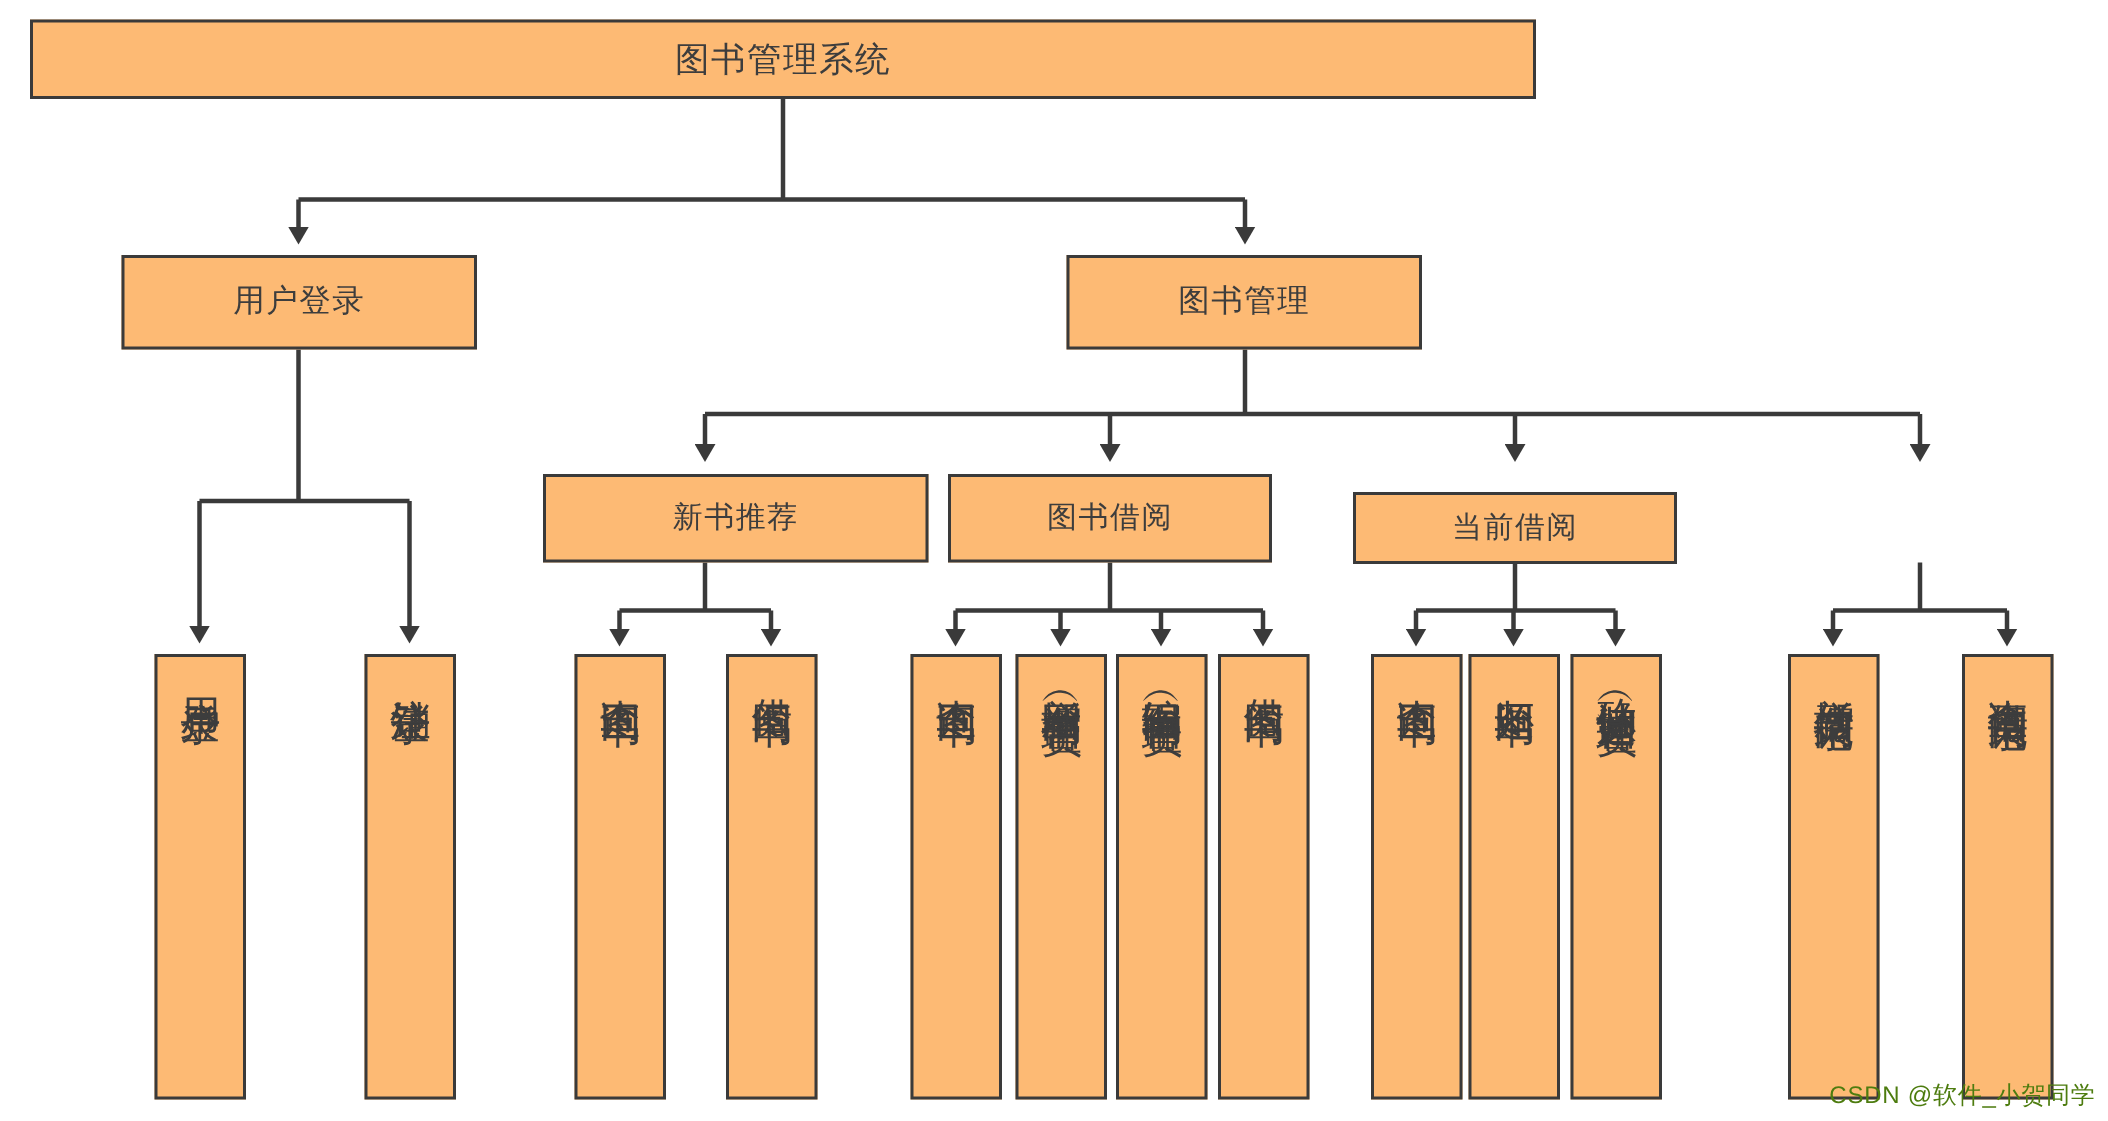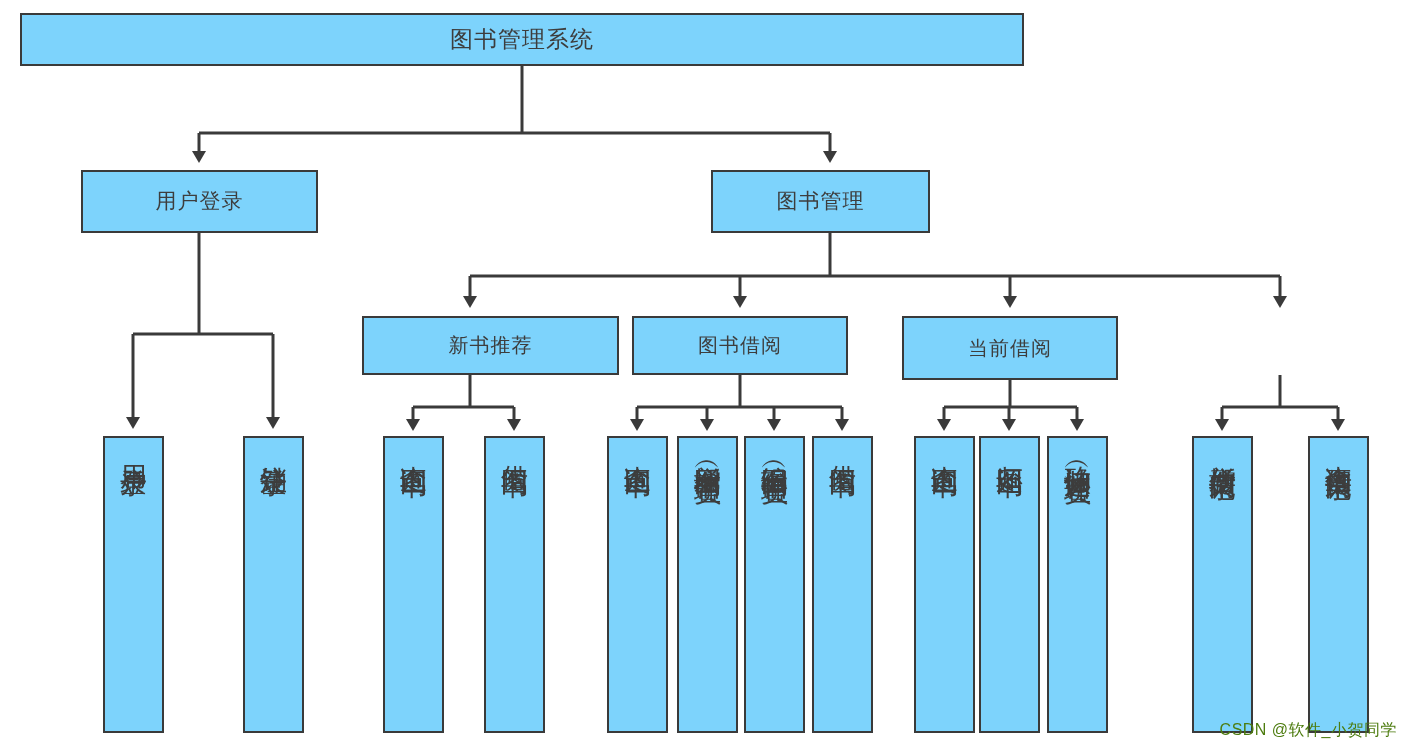--- a/index.html
+++ b/index.html
@@ -1,19 +1,19 @@
 <!DOCTYPE html>
 <html><head>
 <meta charset="utf-8">
 <style>
   html,body{margin:0;padding:0;background:#ffffff;}
   body{font-family:"Liberation Sans","DejaVu Sans",sans-serif;}
   #stage{position:relative;width:1405px;height:747px;background:#fff;overflow:hidden;}
   svg#wires{position:absolute;left:0;top:0;width:1405px;height:747px;}
-  .node{position:absolute;box-sizing:border-box;background:#7dd3fc;
+  .node{position:absolute;box-sizing:border-box;background:#fdba74;
         border:2px solid #3a3a3a;display:flex;align-items:center;justify-content:center;}
   .node .lbl{color:#3d3d3d;line-height:1.05;text-align:center;white-space:nowrap;}
   .node.h .lbl{font-size:23px;letter-spacing:1px;}
   .node.lvl2 .lbl{font-size:21px;letter-spacing:1px;}
   .node.lvl3 .lbl{font-size:20px;letter-spacing:1px;}
   .node.leaf{align-items:flex-start;justify-content:center;padding-top:6px;}
   .node.leaf .lbl{
       writing-mode:vertical-rl;text-orientation:upright;
       font-size:27px;line-height:1.12;letter-spacing:2px;white-space:normal;
   }
@@ -75,31 +75,31 @@
     </g>
   </svg>
 
   <div class="node h" style="left:20px;top:13px;width:1004px;height:53px;">
     <span class="lbl">图书管理系统</span>
   </div>
 
   <div class="node lvl2" style="left:81px;top:170px;width:237px;height:63px;">
     <span class="lbl">用户登录</span>
   </div>
-  <div class="node lvl2" style="left:711px;top:170px;width:219px;height:63px;">
+  <div class="node lvl2" style="left:711px;top:170px;width:237px;height:63px;">
     <span class="lbl">图书管理</span>
   </div>
 
   <div class="node lvl3" style="left:362px;top:316px;width:257px;height:59px;">
     <span class="lbl">新书推荐</span>
   </div>
   <div class="node lvl3" style="left:632px;top:316px;width:216px;height:59px;">
     <span class="lbl">图书借阅</span>
   </div>
-  <div class="node lvl3" style="left:902px;top:316px;width:216px;height:64px;">
+  <div class="node lvl3" style="left:902px;top:328px;width:216px;height:48px;">
     <span class="lbl">当前借阅</span>
   </div>
 
   <div class="node leaf" style="left:103px;top:436px;width:61px;height:297px;">
     <span class="lbl">用户登录</span>
   </div>
   <div class="node leaf" style="left:243px;top:436px;width:61px;height:297px;">
     <span class="lbl">注销登录</span>
   </div>
 

